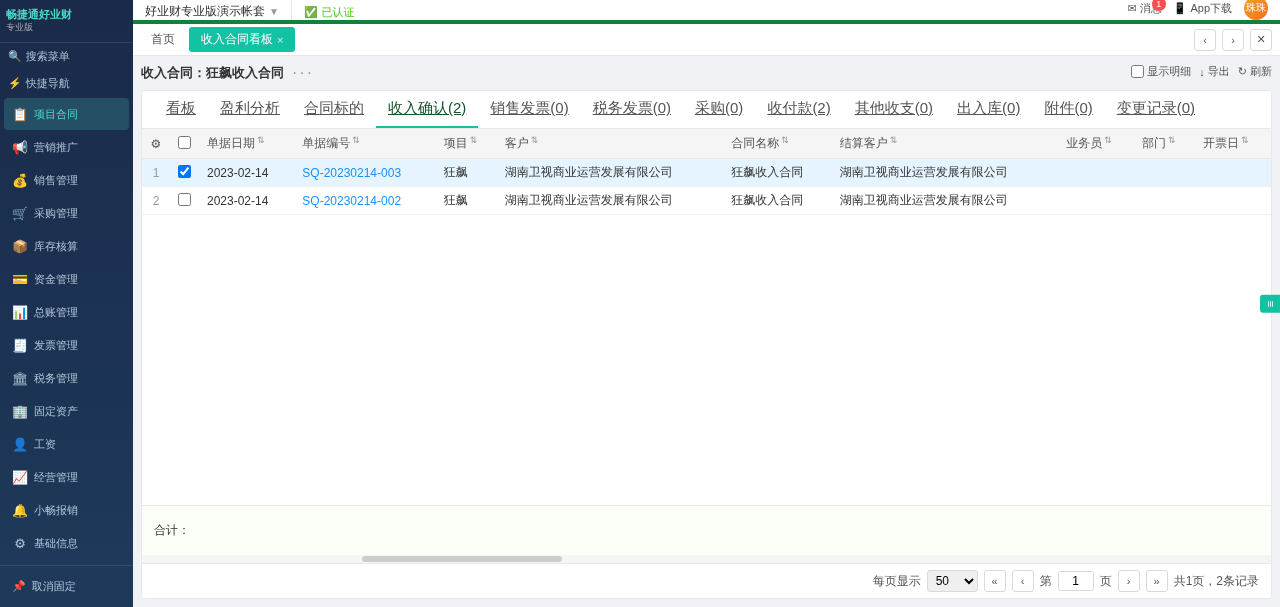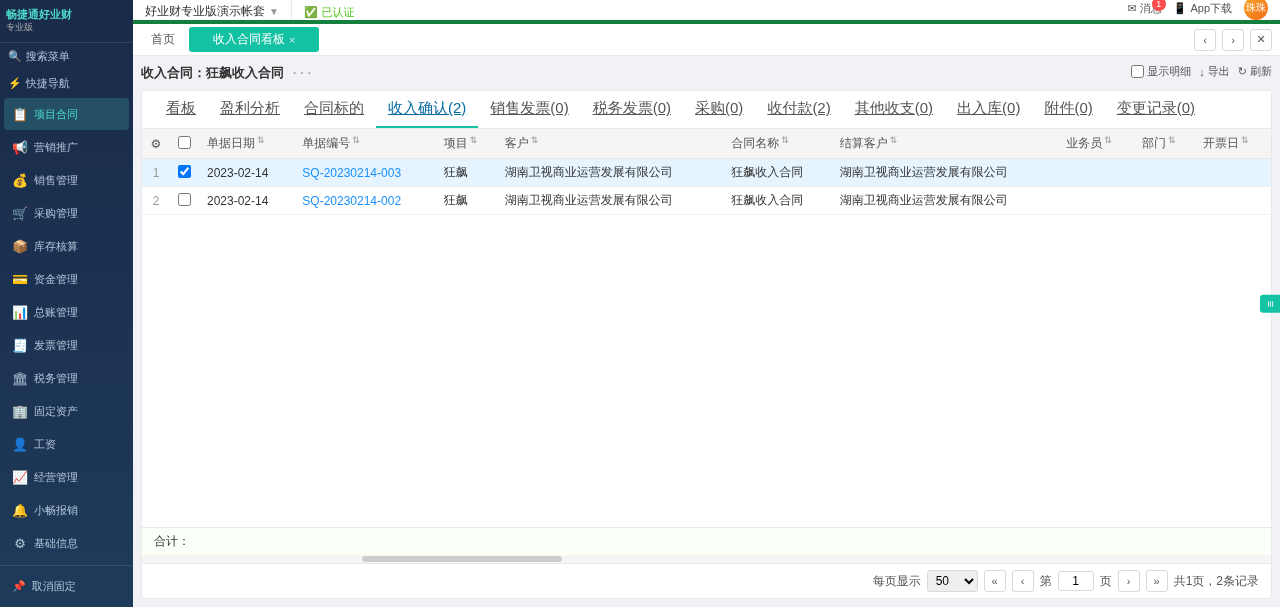--- a/index.html
+++ b/index.html
@@ -31,21 +31,21 @@
     .topbar-certified { display: flex; align-items: center; gap: 4px; color: #52c41a; font-size: 11px; }
     .topbar-right { margin-left: auto; display: flex; align-items: center; gap: 12px; }
     .topbar-msg { display: flex; align-items: center; gap: 3px; font-size: 11px; color: #555; cursor: pointer; position: relative; }
     .topbar-badge { background: #ff4d4f; color: white; border-radius: 50%; width: 14px; height: 14px; font-size: 9px; display: flex; align-items: center; justify-content: center; position: absolute; top: -4px; right: -4px; }
     .topbar-app { display: flex; align-items: center; gap: 3px; font-size: 11px; color: #555; cursor: pointer; }
     .topbar-avatar { width: 24px; height: 24px; border-radius: 50%; background: linear-gradient(135deg, #f5a623, #f76b1c); display: flex; align-items: center; justify-content: center; color: white; font-size: 10px; cursor: pointer; }
 
     
     .tabbar { height: 32px; background: #fff; display: flex; align-items: center; padding: 0 8px; border-bottom: 1px solid #e8e8e8; gap: 4px; }
     .tabbar-home { padding: 4px 10px; font-size: 12px; color: #555; cursor: pointer; }
-    .tabbar-tab { display: flex; align-items: center; gap: 4px; padding: 4px 24px; background: #13c2a3; color: white; border-radius: 3px; font-size: 12px; cursor: pointer; }
+    .tabbar-tab { display: flex; align-items: center; gap: 4px; padding: 4px 12px; background: #13c2a3; color: white; border-radius: 3px; font-size: 12px; cursor: pointer; }
     .tabbar-tab-close { color: rgba(255,255,255,0.8); font-size: 11px; cursor: pointer; }
     .tabbar-right { margin-left: auto; display: flex; align-items: center; gap: 6px; }
     .tabbar-nav-btn { width: 22px; height: 22px; display: flex; align-items: center; justify-content: center; border: 1px solid #d9d9d9; border-radius: 3px; cursor: pointer; color: #555; font-size: 11px; background: white; }
 
     
     .content { flex: 1; display: flex; flex-direction: column; padding: 8px; overflow: hidden; }
 
     
     .contract-header { display: flex; align-items: flex-start; gap: 8px; margin-bottom: 8px; }
     .contract-title { font-size: 13px; font-weight: bold; color: #333; }
@@ -57,21 +57,21 @@
     .show-detail { display: flex; align-items: center; gap: 3px; font-size: 11px; color: #555; }
     .export-btn { display: flex; align-items: center; gap: 3px; font-size: 11px; color: #555; cursor: pointer; }
     .refresh-btn { display: flex; align-items: center; gap: 3px; font-size: 11px; color: #555; cursor: pointer; }
 
     
     .panel { background: white; border-radius: 4px; flex: 1; display: flex; flex-direction: column; overflow: hidden; border: 1px solid #e8e8e8; }
 
     
     .subtabs { display: flex; border-bottom: 1px solid #e8e8e8; padding: 0 12px; background: white; }
     .subtab { padding: 8px 12px; font-size: 15px; color: #555; cursor: pointer; border-bottom: 2px solid transparent; white-space: nowrap; text-decoration: underline; }
-    .subtab.active { color: #0369a1; border-bottom-color: #13c2a3; font-weight: 500; }
+    .subtab.active { color: #14532d; border-bottom-color: #13c2a3; font-weight: 500; }
 
     
     .table-wrap { flex: 1; overflow: auto; }
     .table-wrap::-webkit-scrollbar { height: 6px; width: 6px; }
     .table-wrap::-webkit-scrollbar-thumb { background: #ccc; border-radius: 3px; }
     table { width: 100%; border-collapse: collapse; font-size: 12px; }
     thead th { background: #f5f5f5; padding: 6px 8px; text-align: left; border-bottom: 1px solid #e8e8e8; white-space: nowrap; color: #555; font-weight: normal; position: sticky; top: 0; z-index: 1; }
     thead th.gear { width: 28px; text-align: center; }
     thead th.checkbox { width: 28px; text-align: center; }
     tbody tr { border-bottom: 1px solid #f0f0f0; }
@@ -79,21 +79,21 @@
     tbody td { padding: 5px 8px; color: #333; white-space: nowrap; }
     tbody td.center { text-align: center; }
     .col-sort { display: inline-flex; gap: 2px; cursor: pointer; }
     .sort-icon { color: #999; font-size: 9px; }
     .link { color: #1890ff; cursor: pointer; text-decoration: none; }
     .row-num { color: #999; text-align: center; }
     .checkbox-cell { text-align: center; }
     input[type="checkbox"] { cursor: pointer; }
 
     
-    .table-footer { padding: 5px 12px; background: #fafff7; border-top: 1px solid #e8e8e8; display: flex; align-items: flex-start; }
+    .table-footer { padding: 16px 12px; background: #fafff7; border-top: 1px solid #e8e8e8; display: flex; align-items: flex-start; }
     .footer-total { font-size: 12px; color: #333; font-weight: 500; }
 
     
     .pagination { padding: 6px 12px; background: white; border-top: 1px solid #e8e8e8; display: flex; align-items: center; justify-content: flex-end; gap: 6px; font-size: 12px; color: #555; }
     .page-label { color: #555; }
     .page-size-select { border: 1px solid #d9d9d9; border-radius: 3px; padding: 2px 4px; font-size: 12px; cursor: pointer; }
     .page-nav { width: 22px; height: 22px; display: flex; align-items: center; justify-content: center; border: 1px solid #d9d9d9; border-radius: 3px; cursor: pointer; background: white; color: #555; font-size: 11px; }
     .page-input { width: 36px; border: 1px solid #d9d9d9; border-radius: 3px; text-align: center; padding: 2px 4px; font-size: 12px; }
     .page-info { color: #555; }
 

